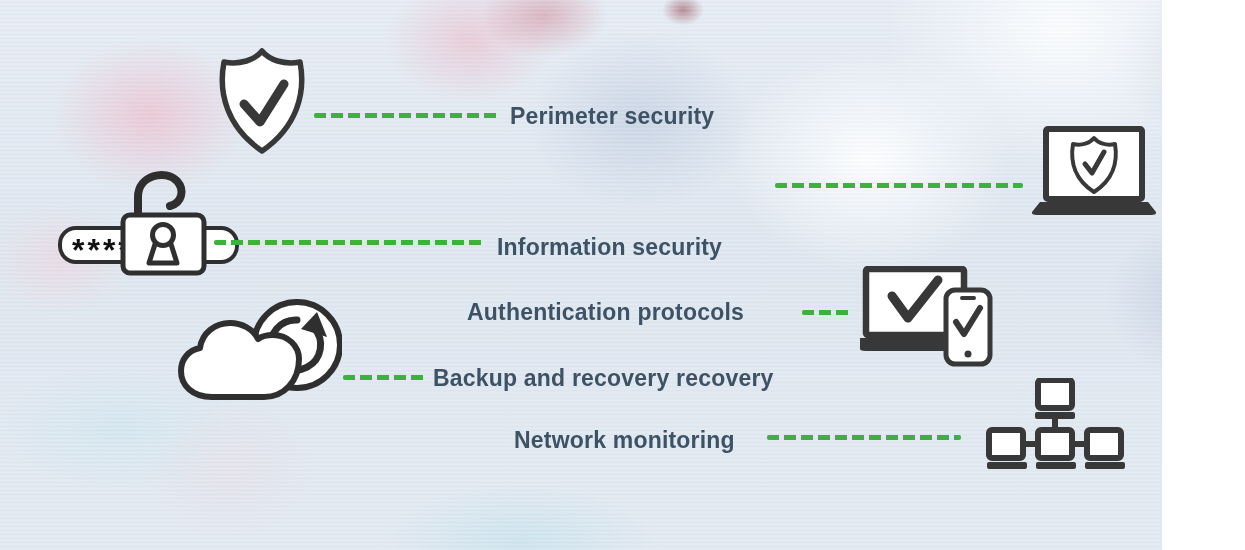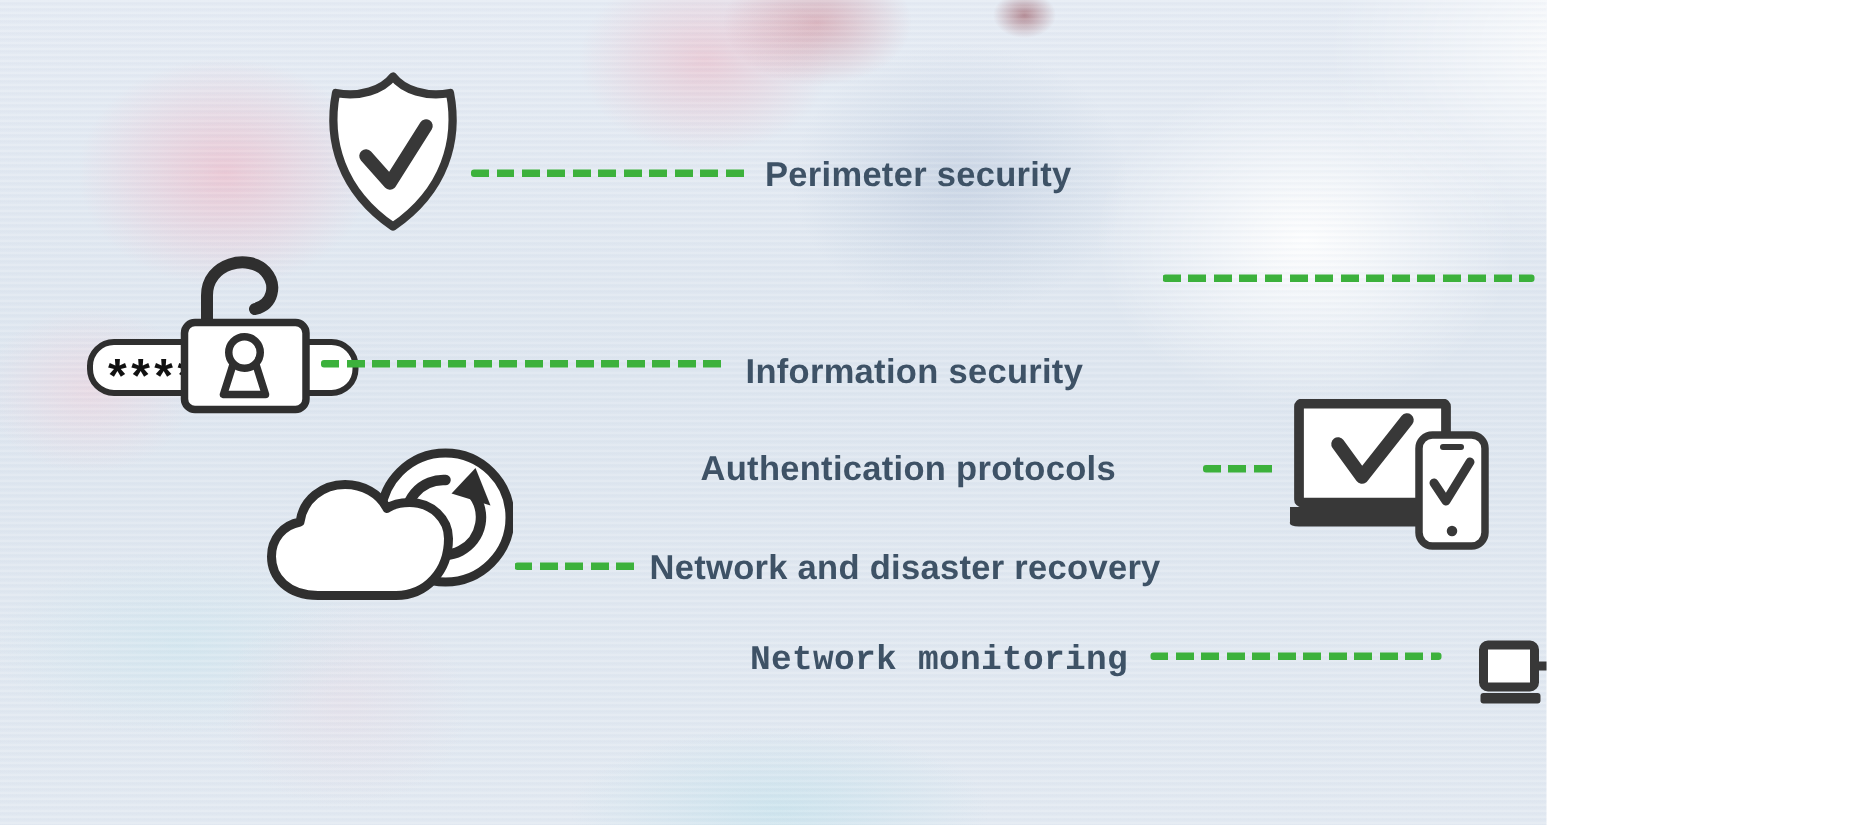--- a/index.html
+++ b/index.html
@@ -1,17 +1,17 @@
 <!DOCTYPE html>
 <html><head>
 <meta charset="utf-8">
 <style>
   html,body { margin:0; padding:0; }
   .stage {
-    position:relative; width:1031px; height:550px; overflow:hidden;
+    position:relative; width:1162px; height:550px; overflow:hidden;
     font-family:"Liberation Sans", sans-serif;
     background:
       repeating-linear-gradient(180deg, rgba(255,255,255,0.10) 0px, rgba(255,255,255,0.10) 1px, rgba(140,160,190,0.06) 2px, rgba(255,255,255,0) 4px),
       radial-gradient(30px 22px at 683px 10px, rgba(120,20,30,0.45), transparent 70%),
       radial-gradient(90px 60px at 545px 15px, rgba(190,40,55,0.28), transparent 70%),
       radial-gradient(140px 110px at 150px 115px, rgba(242,175,190,0.55), transparent 70%),
       radial-gradient(120px 90px at 470px 40px, rgba(240,160,175,0.40), transparent 70%),
       radial-gradient(100px 80px at 60px 260px, rgba(245,205,215,0.45), transparent 70%),
       radial-gradient(120px 100px at 230px 470px, rgba(235,215,225,0.35), transparent 70%),
       radial-gradient(200px 160px at 870px 160px, rgba(255,255,255,0.95), transparent 70%),
@@ -93,23 +93,23 @@
 
   <div class="icon" style="left:176px; top:297px; width:166px; height:110px;">
     <svg width="166" height="110" viewBox="0 0 166 110">
       <circle cx="121" cy="48" r="43" fill="#ffffff" stroke="#2f2f2f" stroke-width="6"></circle>
       <path d="M138 31 A25 25 0 1 1 121 23" fill="none" stroke="#2f2f2f" stroke-width="7" stroke-linecap="round"></path>
       <polygon points="151,40 125,32 141,15" fill="#2f2f2f"></polygon>
       <path d="M36 100 C16 100 5 88 5 74 C5 62 13 53 24 51 C26 36 39 26 54 26 C66 26 77 32 82 42 C86 39 92 38 97 38 C112 38 123 49 123 62 C123 84 108 100 88 100 Z" fill="#ffffff" stroke="#2f2f2f" stroke-width="6" stroke-linejoin="round"></path>
     </svg>
   </div>
   <div class="dash" style="left:343px; top:375px; width:84px;"></div>
-  <div class="row-label" style="left:433px; top:364px;">Network and disaster recovery</div>
+  <div class="row-label" style="left:433px; top:364px;">Backup and recovery recovery</div>
 
-  <div class="row-label" style="left:500px; top:426px;font-family:Liberation Mono, monospace;">Network monitoring</div>
+  <div class="row-label" style="left:514px; top:426px;">Network monitoring</div>
   <div class="dash" style="left:767px; top:435px; width:194px;"></div>
   <div class="icon" style="left:981px; top:378px; width:148px; height:92px;">
     <svg width="148" height="92" viewBox="0 0 148 92">
       <rect x="71" y="40" width="6" height="14" fill="#383838"></rect>
       <rect x="40" y="63" width="19" height="6" fill="#383838"></rect>
       <rect x="89" y="63" width="19" height="6" fill="#383838"></rect>
       <rect x="57" y="2" width="34" height="28" rx="3" fill="#ffffff" stroke="#383838" stroke-width="6"></rect>
       <rect x="54" y="34" width="40" height="7" rx="2" fill="#383838"></rect>
       <rect x="8" y="52" width="34" height="28" rx="3" fill="#ffffff" stroke="#383838" stroke-width="6"></rect>
       <rect x="6" y="84" width="40" height="7" rx="2" fill="#383838"></rect>

